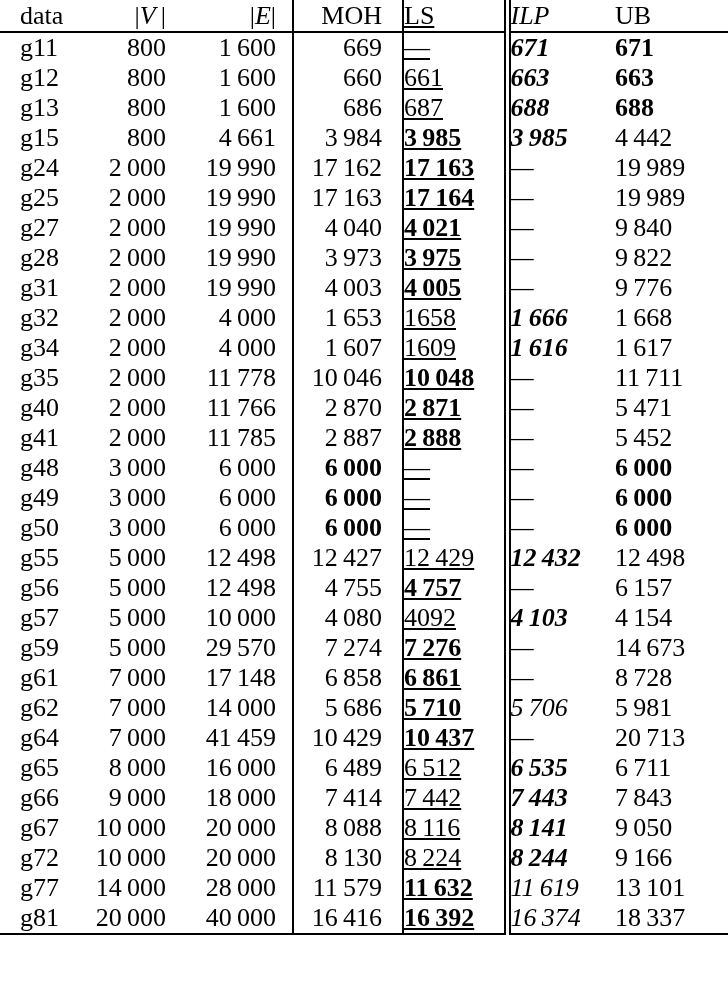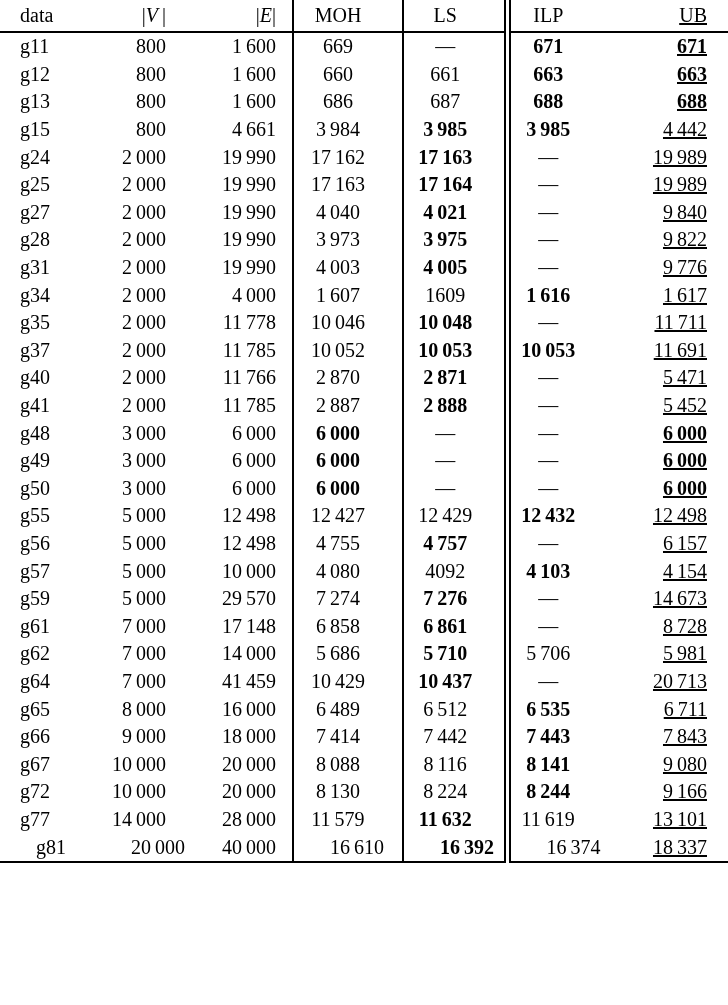--- a/index.html
+++ b/index.html
@@ -9,43 +9,43 @@
     width: 728px;
     height: 1005px;
     overflow: hidden;
     font-family: "Liberation Serif", "DejaVu Serif", serif;
     color: #000000;
   }
   table.results {
     border-collapse: collapse;
     table-layout: fixed;
     width: 728px;
-    font-size: 20px;
+    font-size: 26px;
   }
   th, td {
     padding: 0;
     white-space: nowrap;
     font-weight: normal;
     vertical-align: middle;
   }
   thead th {
     height: 31px;
     border-bottom: 2.5px solid #000;
   }
   tbody td { height: 27.6px; }
-  tbody tr:last-child td { border-bottom: 2.5px solid #000; padding-left: 36px; }
+  tbody tr:last-child td { border-bottom: 2.5px solid #000; }
 
   
   .c-data { text-align: left;  padding-left: 20px; }
   .c-v    { text-align: right; padding-right: 4px; }
   .c-e    { text-align: right; padding-right: 16px; border-right: 2px solid #000; }
-  .c-moh  { text-align: center; padding-right: 20px; border-right: 2px solid #000; }
-  .c-ls   { text-align: center; padding-right: 17px; border-right: 7px double #000; }
-  .c-ilp  { text-align: center; padding-right: 29px; }
-  .c-ub   { text-align: right; padding-right: 21px; text-decoration: underline; }
+  .c-moh  { text-align: right; padding-right: 20px; border-right: 2px solid #000; }
+  .c-ls   { text-align: left; padding-right: 17px; border-right: 7px double #000; text-decoration: underline; }
+  .c-ilp  { text-align: left; padding-right: 29px; font-style: italic; }
+  .c-ub   { text-align: left; padding-right: 21px; }
 
   .b  { font-weight: bold; margin-left: 32px; }
   .it { font-style: italic; }
 </style>
 </head>
 <body>
 
 <table class="results">
   <colgroup>
     <col style="width:95px">
@@ -143,45 +143,45 @@
       <tr>
         <td class="c-data">g31</td>
         <td class="c-v">2 000</td>
         <td class="c-e">19 990</td>
         <td class="c-moh">4 003</td>
         <td class="c-ls b">4 005</td>
         <td class="c-ilp">—</td>
         <td class="c-ub">9 776</td>
       </tr>
       <tr>
+        <td class="c-data">g32</td>
+        <td class="c-v">2 000</td>
+        <td class="c-e">4 000</td>
+        <td class="c-moh">1 653</td>
+        <td class="c-ls">1658</td>
+        <td class="c-ilp b">1 666</td>
+        <td class="c-ub">1 668</td>
+      </tr>
+      <tr>
         <td class="c-data">g34</td>
         <td class="c-v">2 000</td>
         <td class="c-e">4 000</td>
         <td class="c-moh">1 607</td>
         <td class="c-ls">1609</td>
         <td class="c-ilp b">1 616</td>
         <td class="c-ub">1 617</td>
       </tr>
       <tr>
         <td class="c-data">g35</td>
         <td class="c-v">2 000</td>
         <td class="c-e">11 778</td>
         <td class="c-moh">10 046</td>
         <td class="c-ls b">10 048</td>
         <td class="c-ilp">—</td>
         <td class="c-ub">11 711</td>
-      </tr>
-      <tr>
-        <td class="c-data">g37</td>
-        <td class="c-v">2 000</td>
-        <td class="c-e">11 785</td>
-        <td class="c-moh">10 052</td>
-        <td class="c-ls b">10 053</td>
-        <td class="c-ilp b">10 053</td>
-        <td class="c-ub">11 691</td>
       </tr>
       <tr>
         <td class="c-data">g40</td>
         <td class="c-v">2 000</td>
         <td class="c-e">11 766</td>
         <td class="c-moh">2 870</td>
         <td class="c-ls b">2 871</td>
         <td class="c-ilp">—</td>
         <td class="c-ub">5 471</td>
       </tr>
@@ -302,21 +302,21 @@
         <td class="c-ilp b">7 443</td>
         <td class="c-ub">7 843</td>
       </tr>
       <tr>
         <td class="c-data">g67</td>
         <td class="c-v">10 000</td>
         <td class="c-e">20 000</td>
         <td class="c-moh">8 088</td>
         <td class="c-ls">8 116</td>
         <td class="c-ilp b">8 141</td>
-        <td class="c-ub">9 080</td>
+        <td class="c-ub">9 050</td>
       </tr>
       <tr>
         <td class="c-data">g72</td>
         <td class="c-v">10 000</td>
         <td class="c-e">20 000</td>
         <td class="c-moh">8 130</td>
         <td class="c-ls">8 224</td>
         <td class="c-ilp b">8 244</td>
         <td class="c-ub">9 166</td>
       </tr>
@@ -326,19 +326,19 @@
         <td class="c-e">28 000</td>
         <td class="c-moh">11 579</td>
         <td class="c-ls b">11 632</td>
         <td class="c-ilp">11 619</td>
         <td class="c-ub">13 101</td>
       </tr>
       <tr>
         <td class="c-data">g81</td>
         <td class="c-v">20 000</td>
         <td class="c-e">40 000</td>
-        <td class="c-moh">16 610</td>
+        <td class="c-moh">16 416</td>
         <td class="c-ls b">16 392</td>
         <td class="c-ilp">16 374</td>
         <td class="c-ub">18 337</td>
       </tr>
     </tbody>
 </table>
 
 </body></html>

